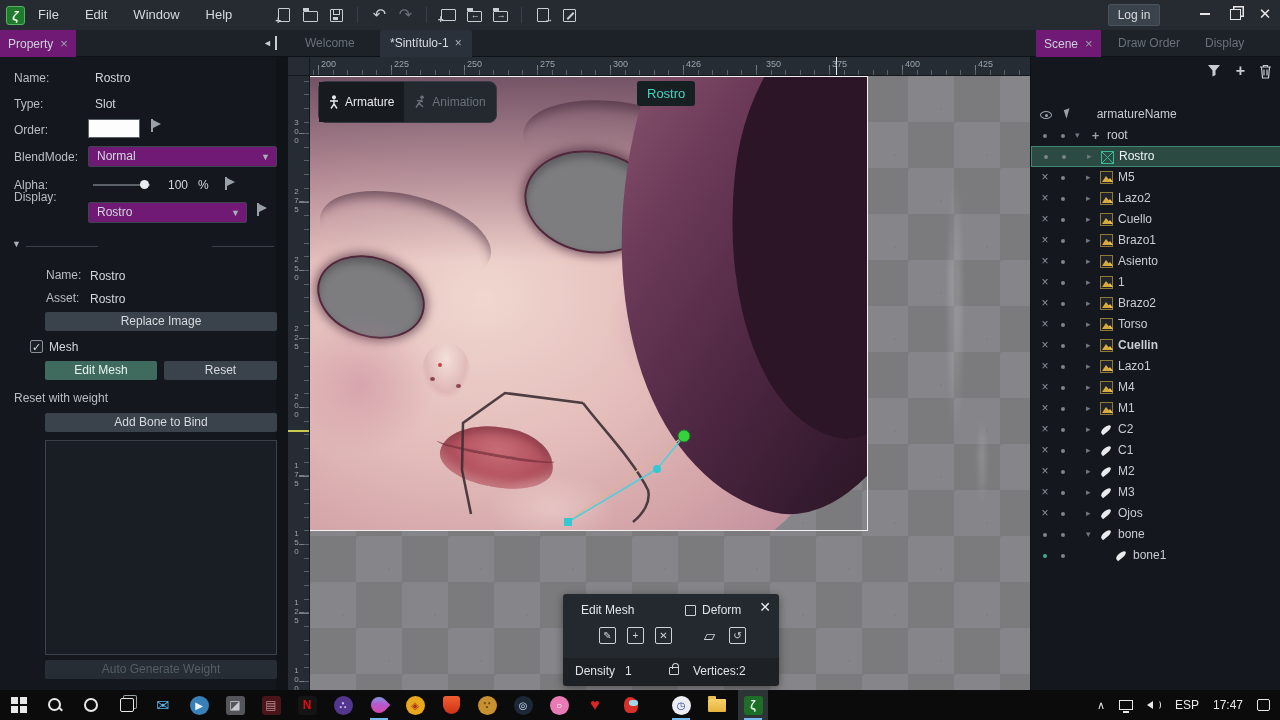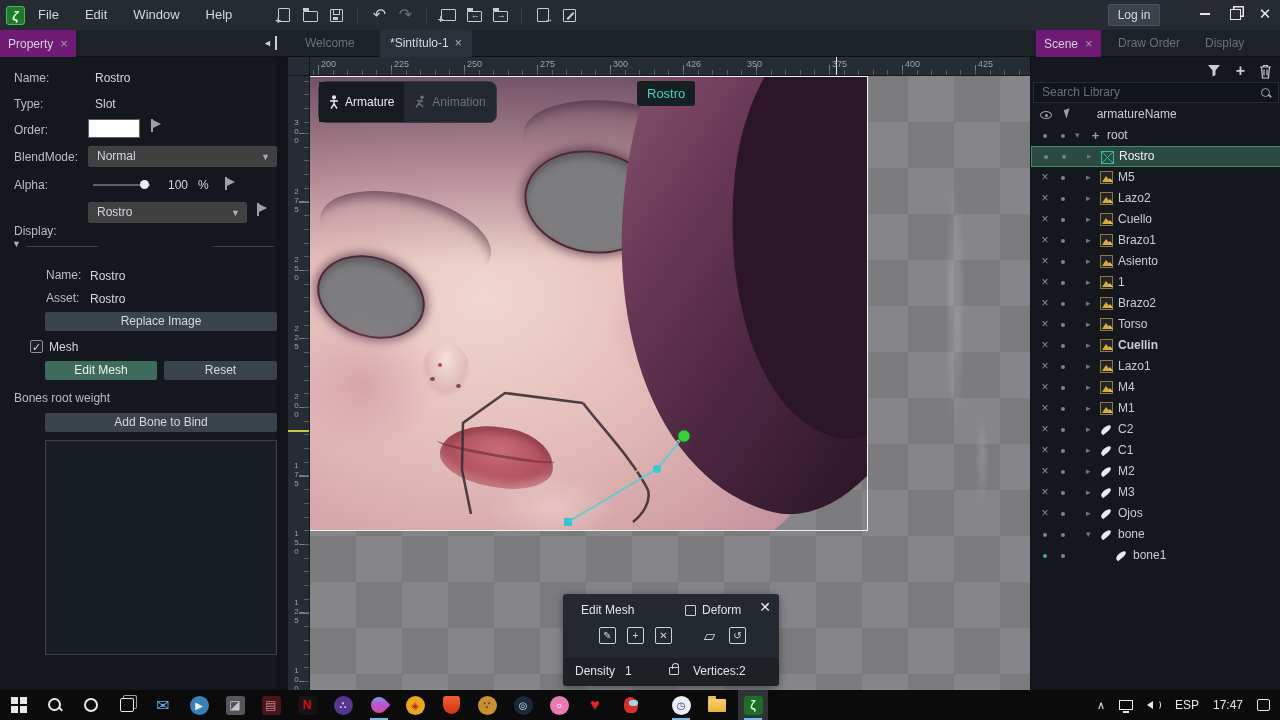--- a/index.html
+++ b/index.html
@@ -48,21 +48,21 @@
   #pin-ico:after { content:"◄"; position:absolute; left:0; top:2px; font-size:9px; color:#c8cdd3; }
 
   
   #prop-panel { position:absolute; left:0; top:57px; width:276px; height:633px; background:#14181e; }
   .plabel { position:absolute; left:14px; color:#b9bec5; font-size:12px; }
   .pvalue { position:absolute; left:95px; color:#d3d7db; font-size:12px; }
   .colorswatch { position:absolute; left:88px; width:52px; height:19px; background:#fdfdfd; border:1px solid #5a626b; }
   .flag { position:absolute; width:12px; height:13px; }
   .flag:before { content:""; position:absolute; left:1px; top:0; width:1.5px; height:13px; background:#99a0a8; }
   .flag:after { content:""; position:absolute; left:2.5px; top:1px; border-top:4px solid transparent; border-bottom:4px solid transparent; border-left:8px solid #99a0a8; }
-  .dselect { position:absolute; height:21px; background:#404040; border:1px solid #3c444e; border-radius:2px; line-height:19px;
+  .dselect { position:absolute; height:21px; background:#701a75; border:1px solid #3c444e; border-radius:2px; line-height:19px;
     padding:0 8px; color:#d3d7db; }
   .dselect .caret { position:absolute; right:6px; top:0; color:#aab0b8; font-size:9px; line-height:20px; }
   .slider-track { position:absolute; height:2px; background:#5a6169; }
   .slider-thumb { position:absolute; width:9px; height:9px; border-radius:50%; background:#e8ecef; }
   .pbtn { position:absolute; background:#3a424c; border-radius:2px; color:#d6dade; text-align:center; }
   .pbtn.teal { background:#3f6b5f; color:#e9f2ef; }
   .pbtn.disabled { background:#272d34; color:#565d65; }
   .checkbox { position:absolute; width:13px; height:13px; border:1px solid #8a9199; border-radius:2px; background:#1b2026;
     color:#d8dce0; font-size:11px; line-height:12px; text-align:center; }
   #asset-hdr-line-l, #asset-hdr-line-r { position:absolute; height:1px; background:#3a414a; top:246px; }
@@ -293,54 +293,55 @@
     <div class="plabel" style="top:93px">BlendMode:</div>
     <div class="dselect" style="left:88px; top:89px; width:189px">
       <span>Normal</span><span class="caret">▼</span>
     </div>
     <div class="plabel" style="top:121px">Alpha:</div>
     <div class="slider-track" style="left:93px; top:127px; width:57px"></div>
     <div class="slider-thumb" style="left:140px; top:123px"></div>
     <div class="pvalue" style="left:168px; top:121px">100</div>
     <div class="pvalue" style="left:198px; top:121px">%</div>
     <div class="flag" style="left:224px; top:120px"></div>
-    <div class="plabel" style="top:167px">Display:</div>
+    <div class="plabel" style="top:133px">Display:</div>
     <div class="dselect" style="left:88px; top:145px; width:159px">
       <span>Rostro</span><span class="caret">▼</span>
     </div>
     <div class="flag" style="left:256px; top:146px"></div>
 
     <div class="sec-arrow" style="left:12px; top:182px">▼</div>
     <div id="asset-hdr-line-l" style="left:26px; width:72px; top:189px"></div>
     <div id="asset-hdr-line-r" style="left:212px; width:62px; top:189px"></div>
 
     <div class="plabel" style="left:46px; top:211px">Name:</div>
     <div class="pvalue" style="left:90px; top:212px">Rostro</div>
     <div class="plabel" style="left:46px; top:234px">Asset:</div>
     <div class="pvalue" style="left:90px; top:235px">Rostro</div>
     <div class="pbtn" style="left:45px; top:255px; width:232px; height:19px; line-height:19px">Replace Image</div>
     <div class="checkbox" style="left:30px; top:283px">✓</div>
     <div class="plabel" style="left:49px; top:283px; color:#d3d7db">Mesh</div>
     <div class="pbtn teal" style="left:45px; top:304px; width:112px; height:19px; line-height:19px">Edit Mesh</div>
     <div class="pbtn" style="left:164px; top:304px; width:113px; height:19px; line-height:19px">Reset</div>
-    <div class="plabel" style="left:14px; top:334px">Bones root weight</div>
+    <div class="plabel" style="left:14px; top:334px">Reset with weight</div>
     <div class="pbtn" style="left:45px; top:356px; width:232px; height:19px; line-height:19px">Add Bone to Bind</div>
     <div id="bind-list" style="top:383px"></div>
+    <div class="pbtn disabled" style="left:45px; top:603px; width:232px; height:19px; line-height:19px">Auto Generate Weight</div>
   </div>
 
   <div id="corner"></div>
   <div id="hruler">
       <div id="hmarker"></div>
       <span class="hlab" style="left: 11px;">200</span>
       <span class="hlab" style="left: 84px;">225</span>
       <span class="hlab" style="left: 157px;">250</span>
       <span class="hlab" style="left: 230px;">275</span>
       <span class="hlab" style="left: 303px;">300</span>
       <span class="hlab" style="left: 376px;">426</span>
-      <span class="hlab" style="left: 437px;">350</span>
+      <span class="hlab" style="left: 456px;">350</span>
       <span class="hlab" style="left: 522px;">375</span>
       <span class="hlab" style="left: 595px;">400</span>
       <span class="hlab" style="left: 668px;">425</span>
     </div>
   <div id="vruler">
       <div id="vmarker"></div>
       <span class="vlab" style="top: 42px;">300</span>
       <span class="vlab" style="top: 110.5px;">275</span>
       <span class="vlab" style="top: 179px;">250</span>
       <span class="vlab" style="top: 247.5px;">225</span>
@@ -430,24 +431,20 @@
   <div id="scene-panel">
     <div id="scene-tools">
       <svg width="15" height="14" viewBox="0 0 15 14">
           <path d="M1,1 H13 L8.5,6.5 V11 L5.5,12.5 V6.5 Z" fill="#c8cdd3"></path>
         </svg>
       <span style="font-size:16px; font-weight:bold">+</span>
       <svg width="13" height="15" viewBox="0 0 13 15">
           <path d="M1,3 H12 M4.5,3 V1.5 H8.5 V3 M2.5,3 L3.5,14 H9.5 L10.5,3 M5,5.5 V11.5 M8,5.5 V11.5" stroke="#c8cdd3" stroke-width="1.2" fill="none"></path>
         </svg>
     </div>
-    <div id="search-row">
-      <span>Search Library</span>
-      <span class="mag" style="position:absolute; right:6px; top:4px"></span>
-    </div>
     <div id="tree-hdr">
       <span class="eye" style="margin-left:9px; vertical-align:-1px"></span>
       <span class="cursor-sm" style="margin-left:10px"></span>
       <span style="margin-left:22px">armatureName</span>
     </div>
     <div id="tree">
         <div class="trow">
           <span class="tc1"><span class="tdot"></span></span>
           <span class="tc2"><span class="tdot"></span></span>
           <span class="tarrow" style="left: 44px; top: 0px;">▾</span>

